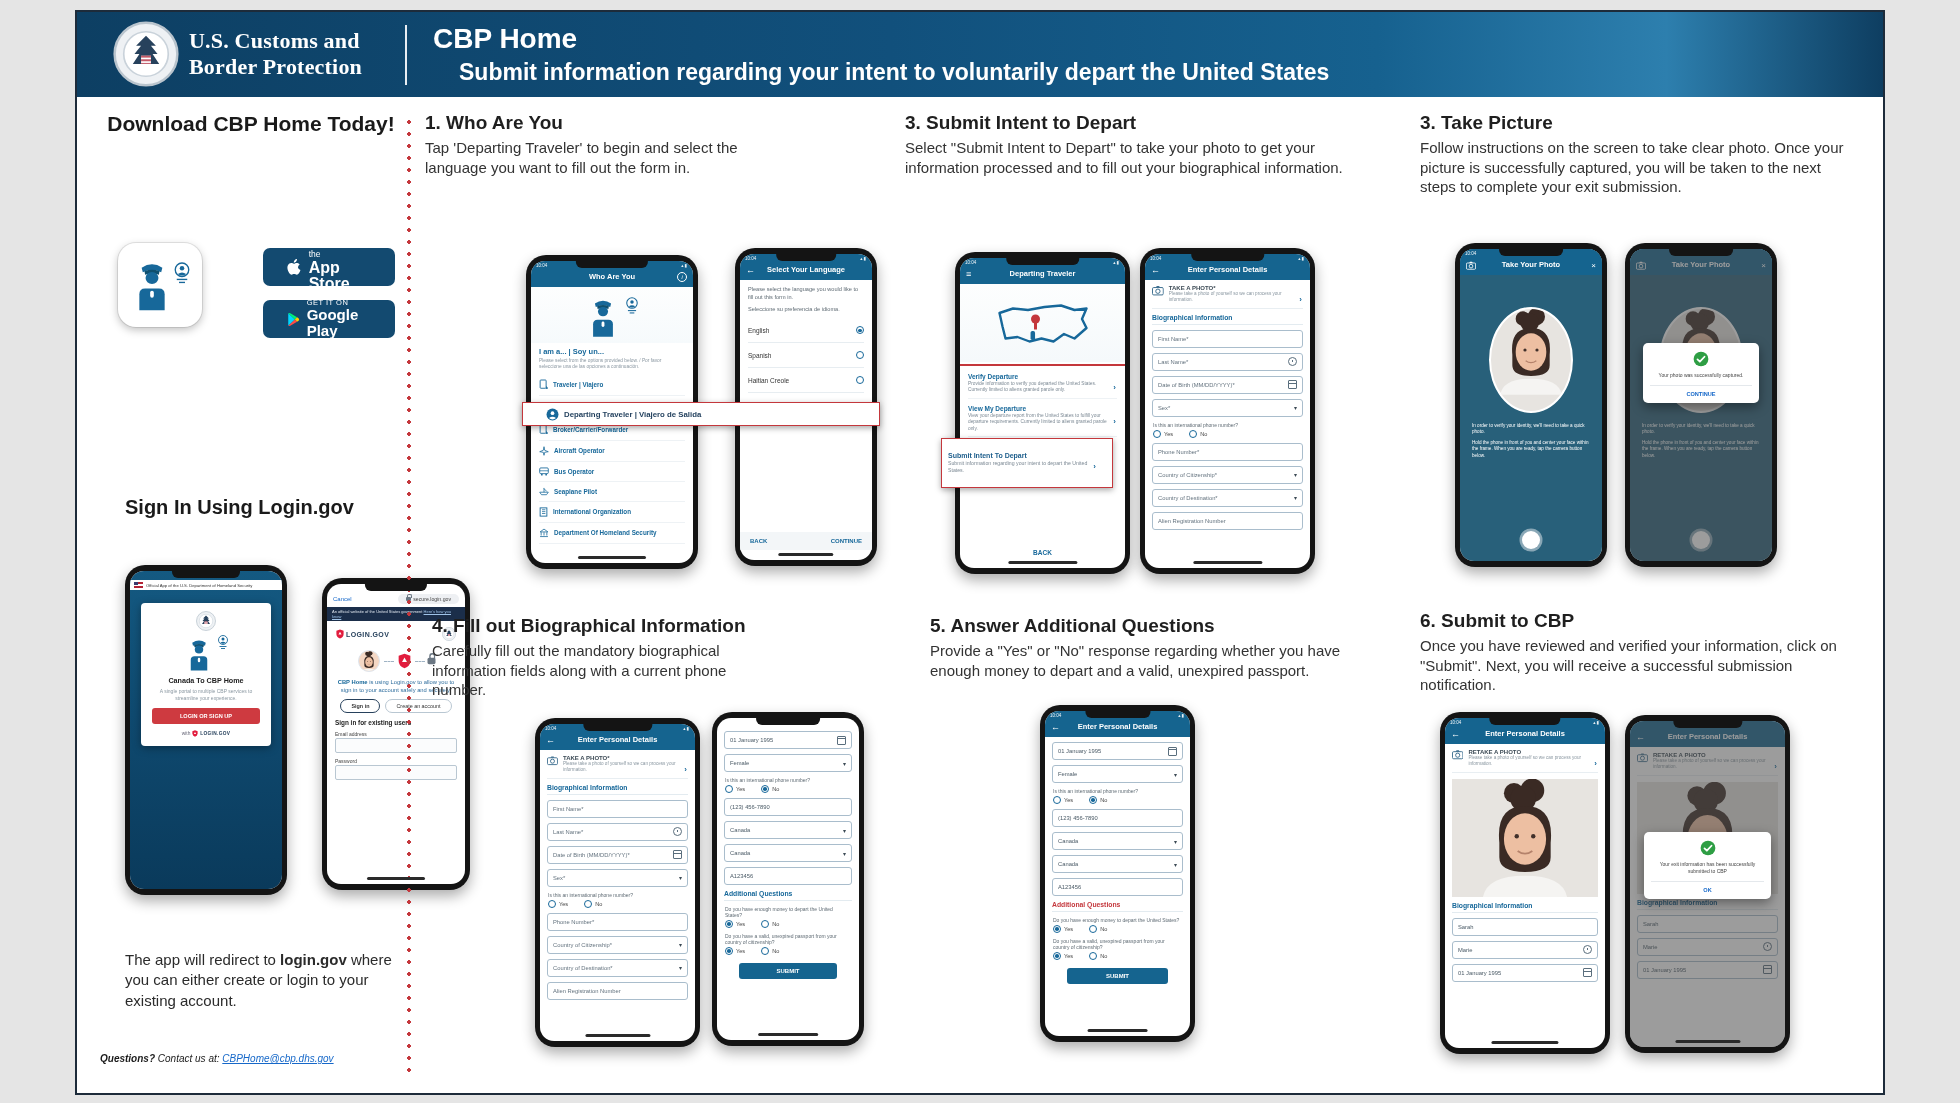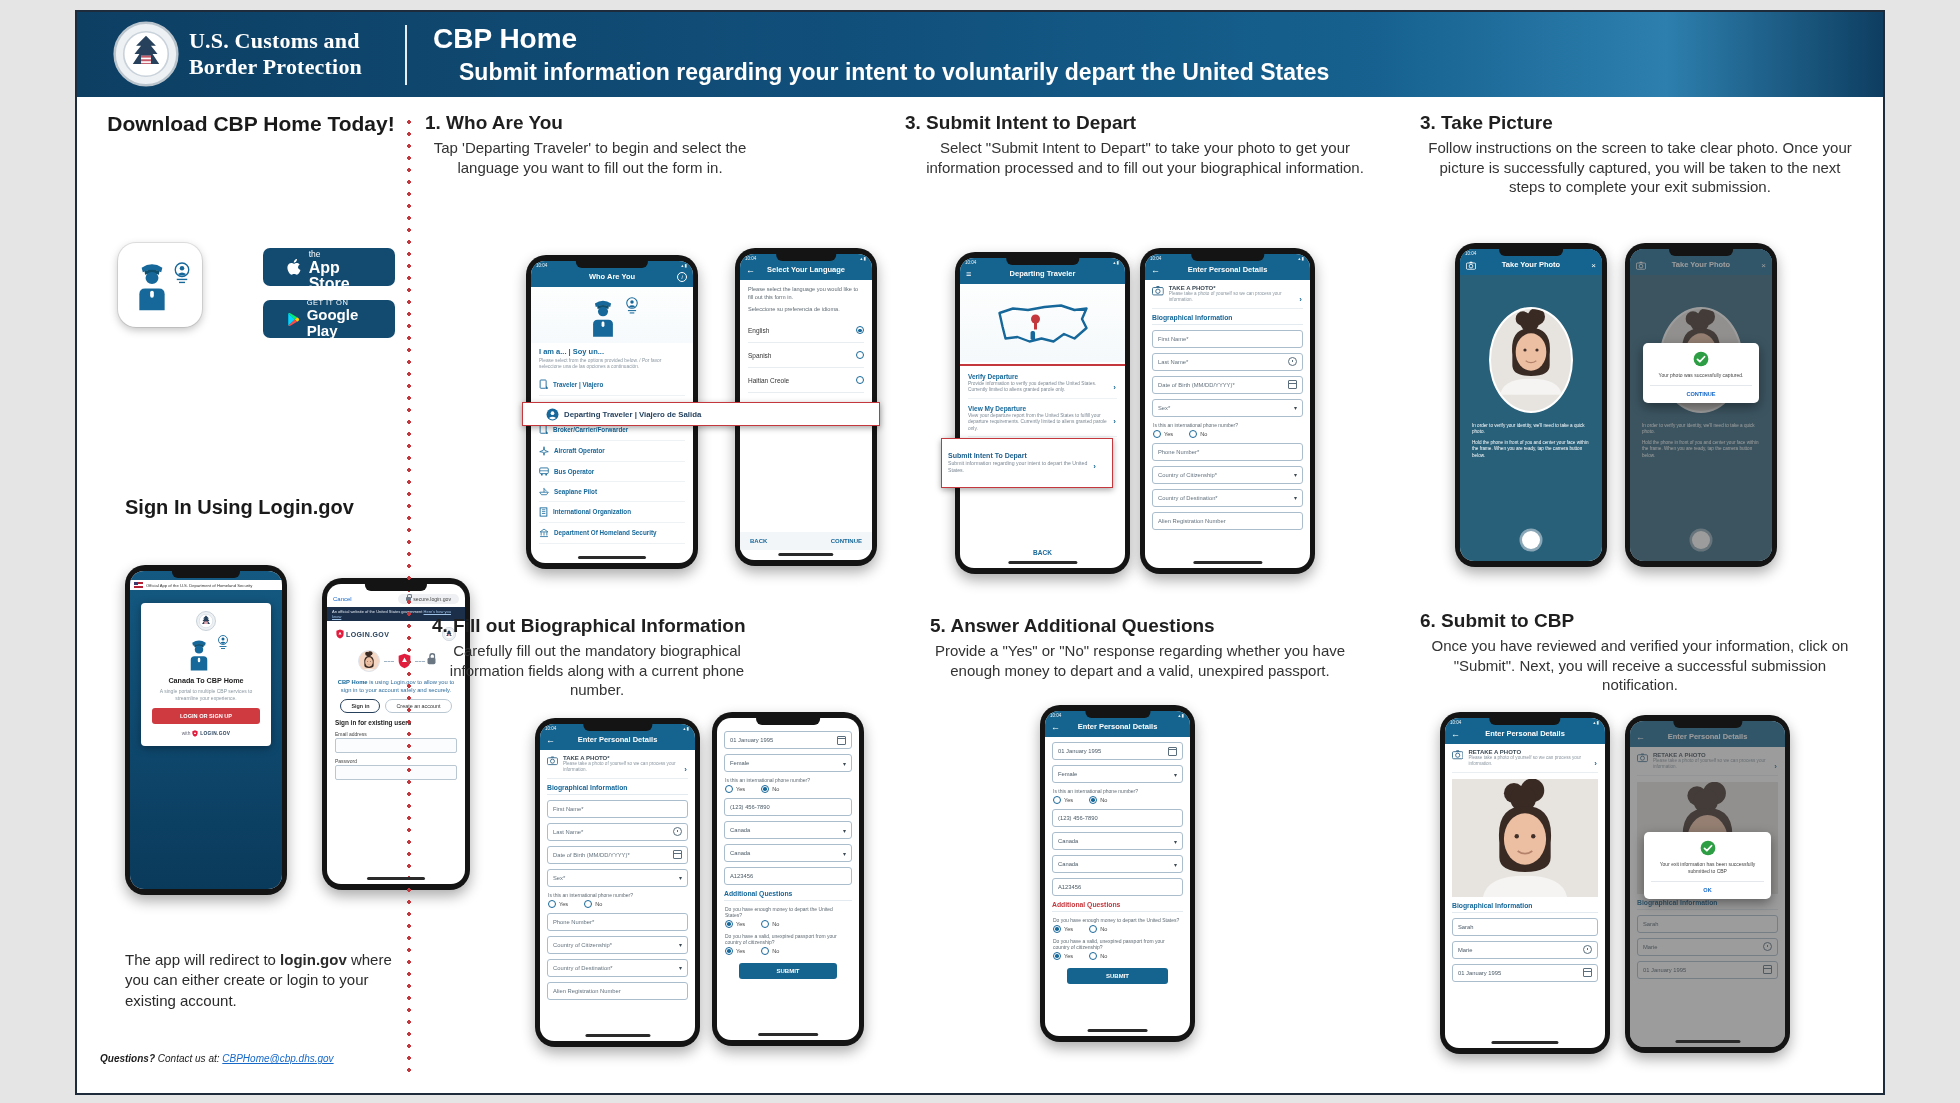--- a/index.html
+++ b/index.html
@@ -18,21 +18,21 @@
   .badge{position:absolute;left:263px;width:132px;height:38px;background:#134a70;border-radius:7px;color:#fff;display:flex;align-items:center;gap:7px;padding:0 24px;box-sizing:border-box;cursor:pointer;}
   .badge .b1{font-size:8.5px;line-height:1.1;}
   .badge .b2{font-size:16px;font-weight:700;line-height:1.05;}
   .signhead{position:absolute;left:125px;top:496px;font-size:20px;font-weight:700;color:#1a1a1a;}
   .redirect{position:absolute;left:125px;top:950px;width:285px;font-size:15px;color:#2b2b2b;line-height:1.35;}
   .questions{position:absolute;left:100px;top:1053px;font-size:10px;color:#1a1a1a;font-style:italic;}
   .qlink{color:#1668c9;text-decoration:underline;cursor:pointer;}
   .dots{position:absolute;left:407px;top:116px;width:4px;height:960px;background-image:radial-gradient(circle,#c4373c 1.6px,transparent 1.9px);background-size:4px 12px;background-repeat:repeat-y;}
   
   .step-title{position:absolute;font-size:19px;font-weight:700;color:#1f1f1f;}
-  .step-desc{position:absolute;font-size:15px;color:#333;line-height:1.3;text-align:center;}
+  .step-desc{position:absolute;font-size:15px;color:#333;line-height:1.3;}
   
   .phone{position:absolute;background:#141414;border-radius:20px;padding:6px 5px;box-shadow:0 6px 14px rgba(0,0,0,.33);}
   .scr{position:relative;width:100%;height:100%;background:#fff;border-radius:14px;overflow:hidden;}
   .notch{position:absolute;top:6px;left:50%;transform:translateX(-50%);width:42%;height:7px;background:#141414;border-radius:0 0 6px 6px;z-index:40;}
   .hbar{position:absolute;bottom:4px;left:50%;transform:translateX(-50%);width:42%;height:3px;border-radius:2px;background:#2a2a2a;z-index:35;}
   .ah{background:#15648f;color:#fff;padding:11px 14px 6px;text-align:center;font-size:7.5px;font-weight:700;position:relative;}
   .ah .time{position:absolute;left:5px;top:2px;font-size:4.5px;font-weight:400;opacity:.95;}
   .ah .sig{position:absolute;right:5px;top:2px;font-size:4.5px;font-weight:400;opacity:.9;letter-spacing:1px;}
   .ah .back,.ah .menu,.ah .camh{position:absolute;left:6px;bottom:5px;font-size:9px;font-weight:400;line-height:1;}
   .ah .info{position:absolute;right:6px;bottom:5px;width:8px;height:8px;border:1px solid #fff;border-radius:50%;font-size:5.5px;line-height:8px;font-weight:400;font-style:italic;}

